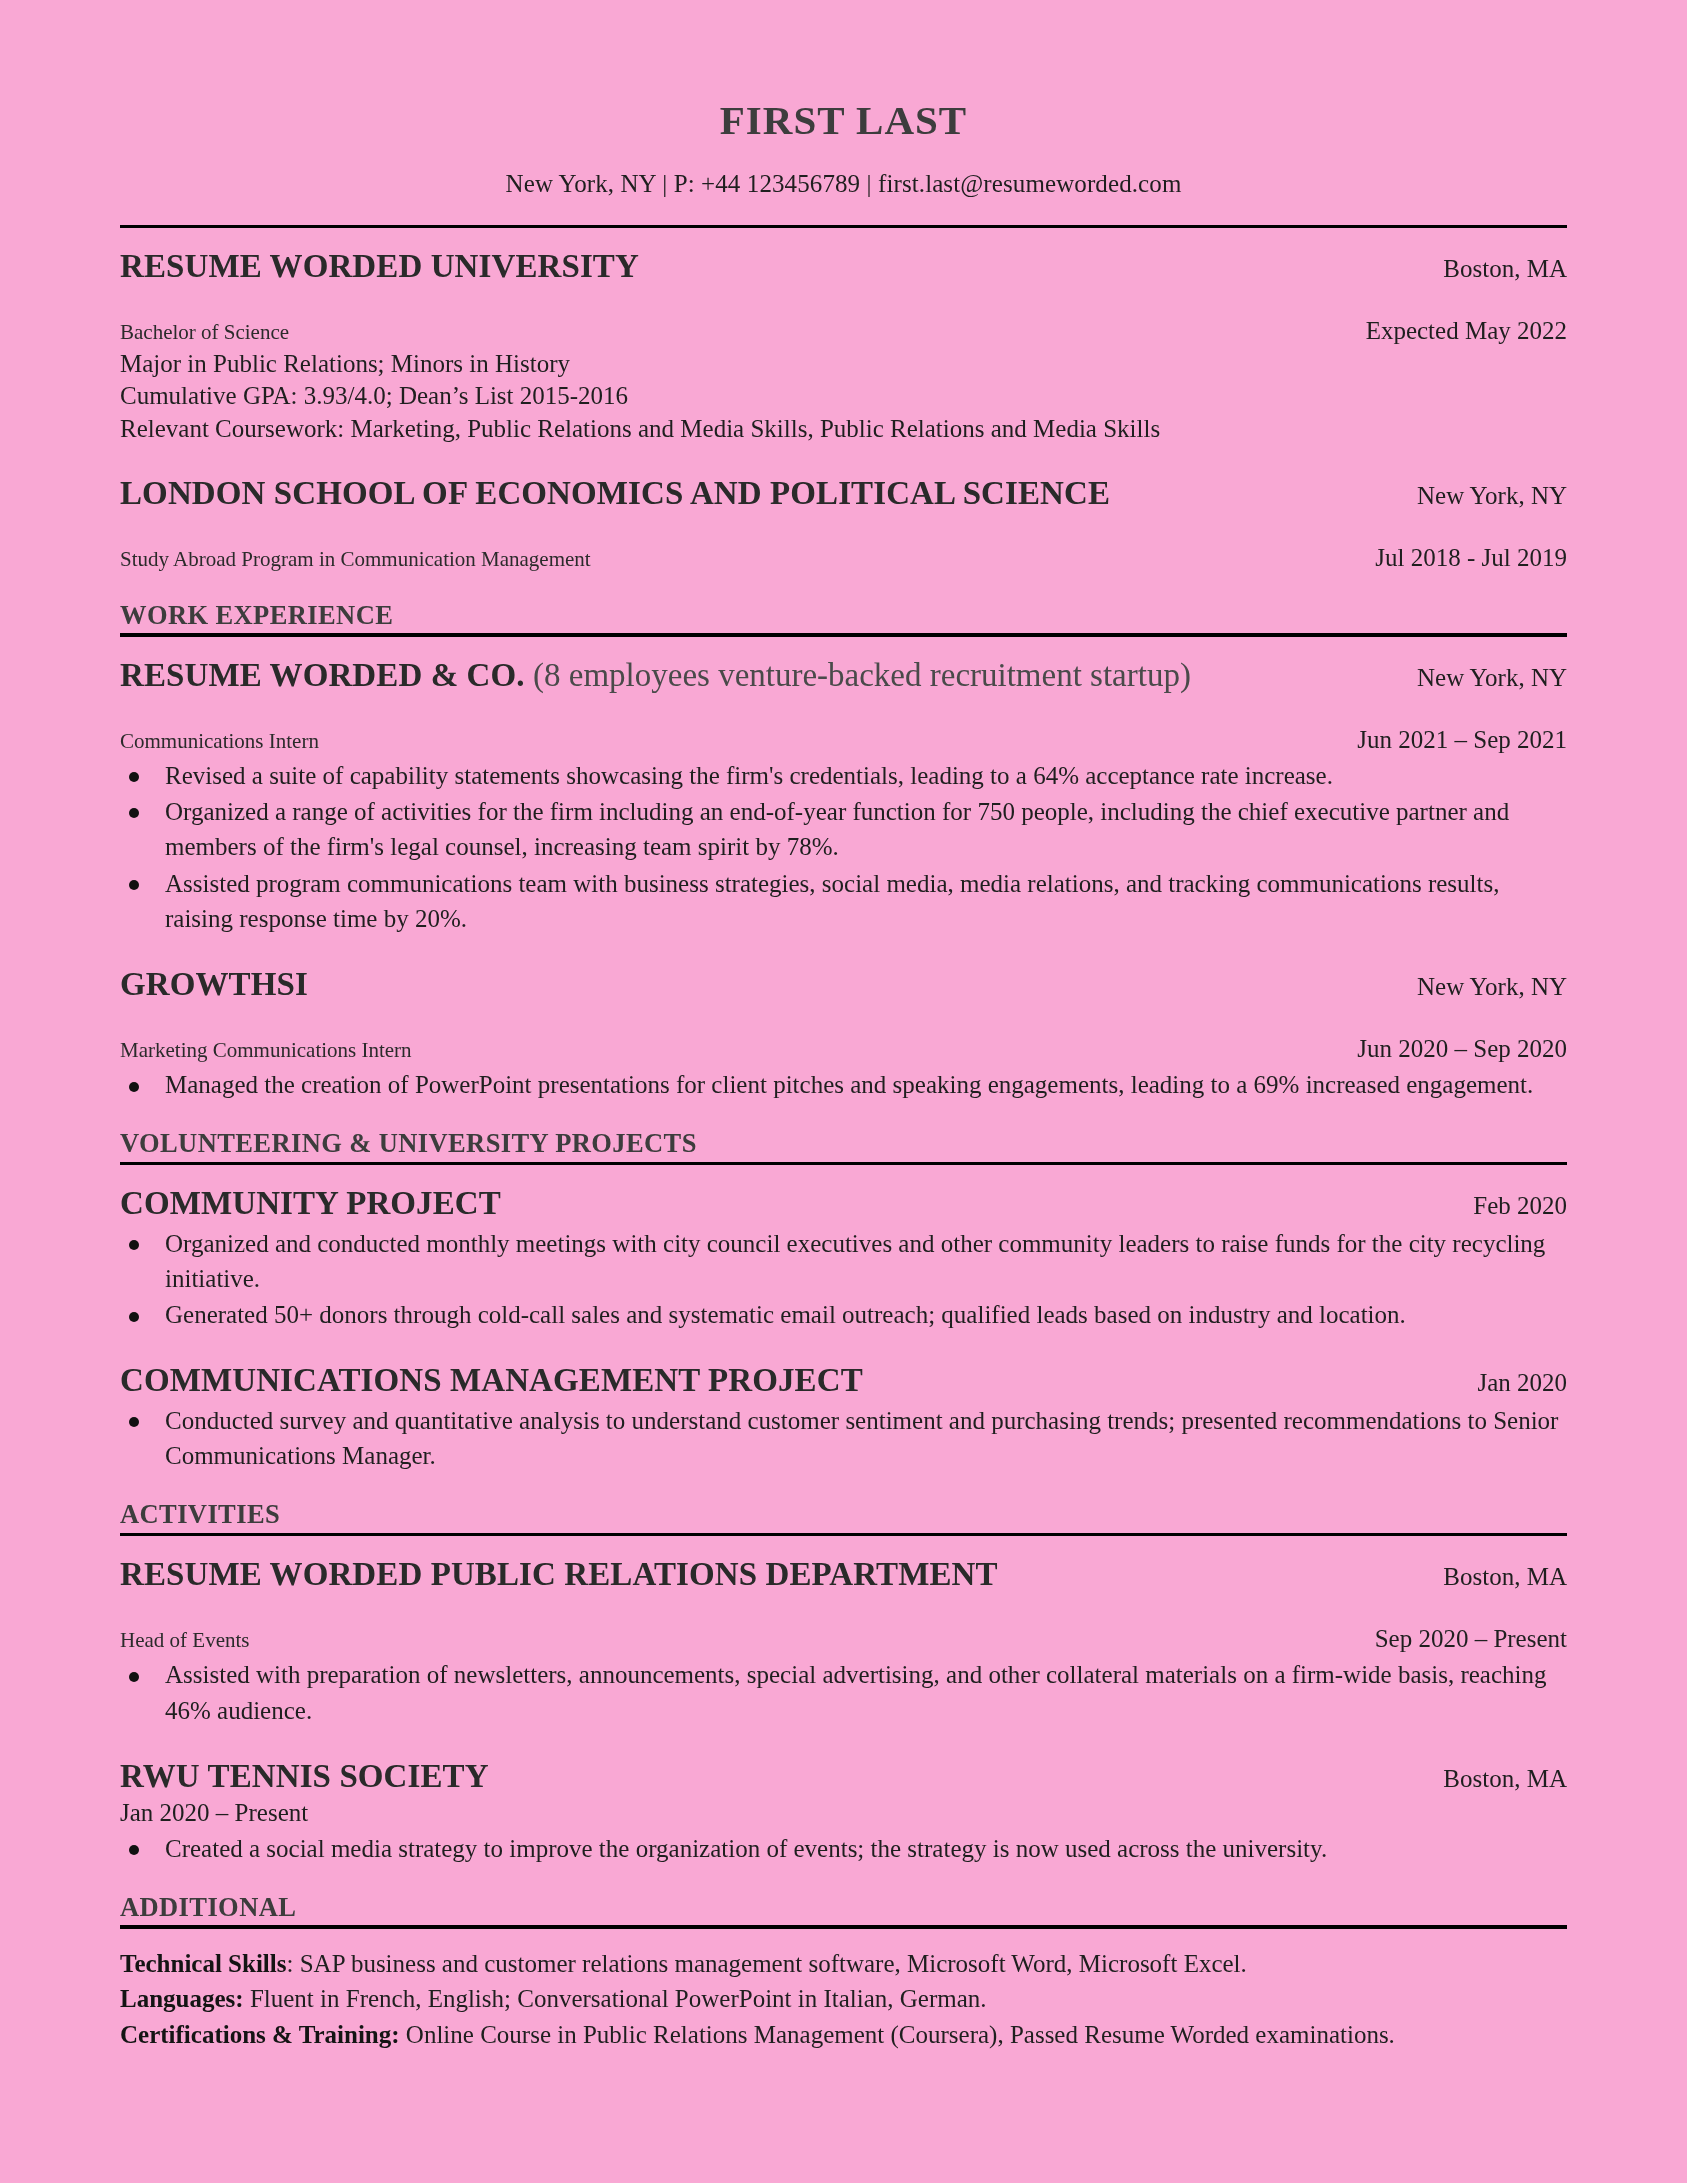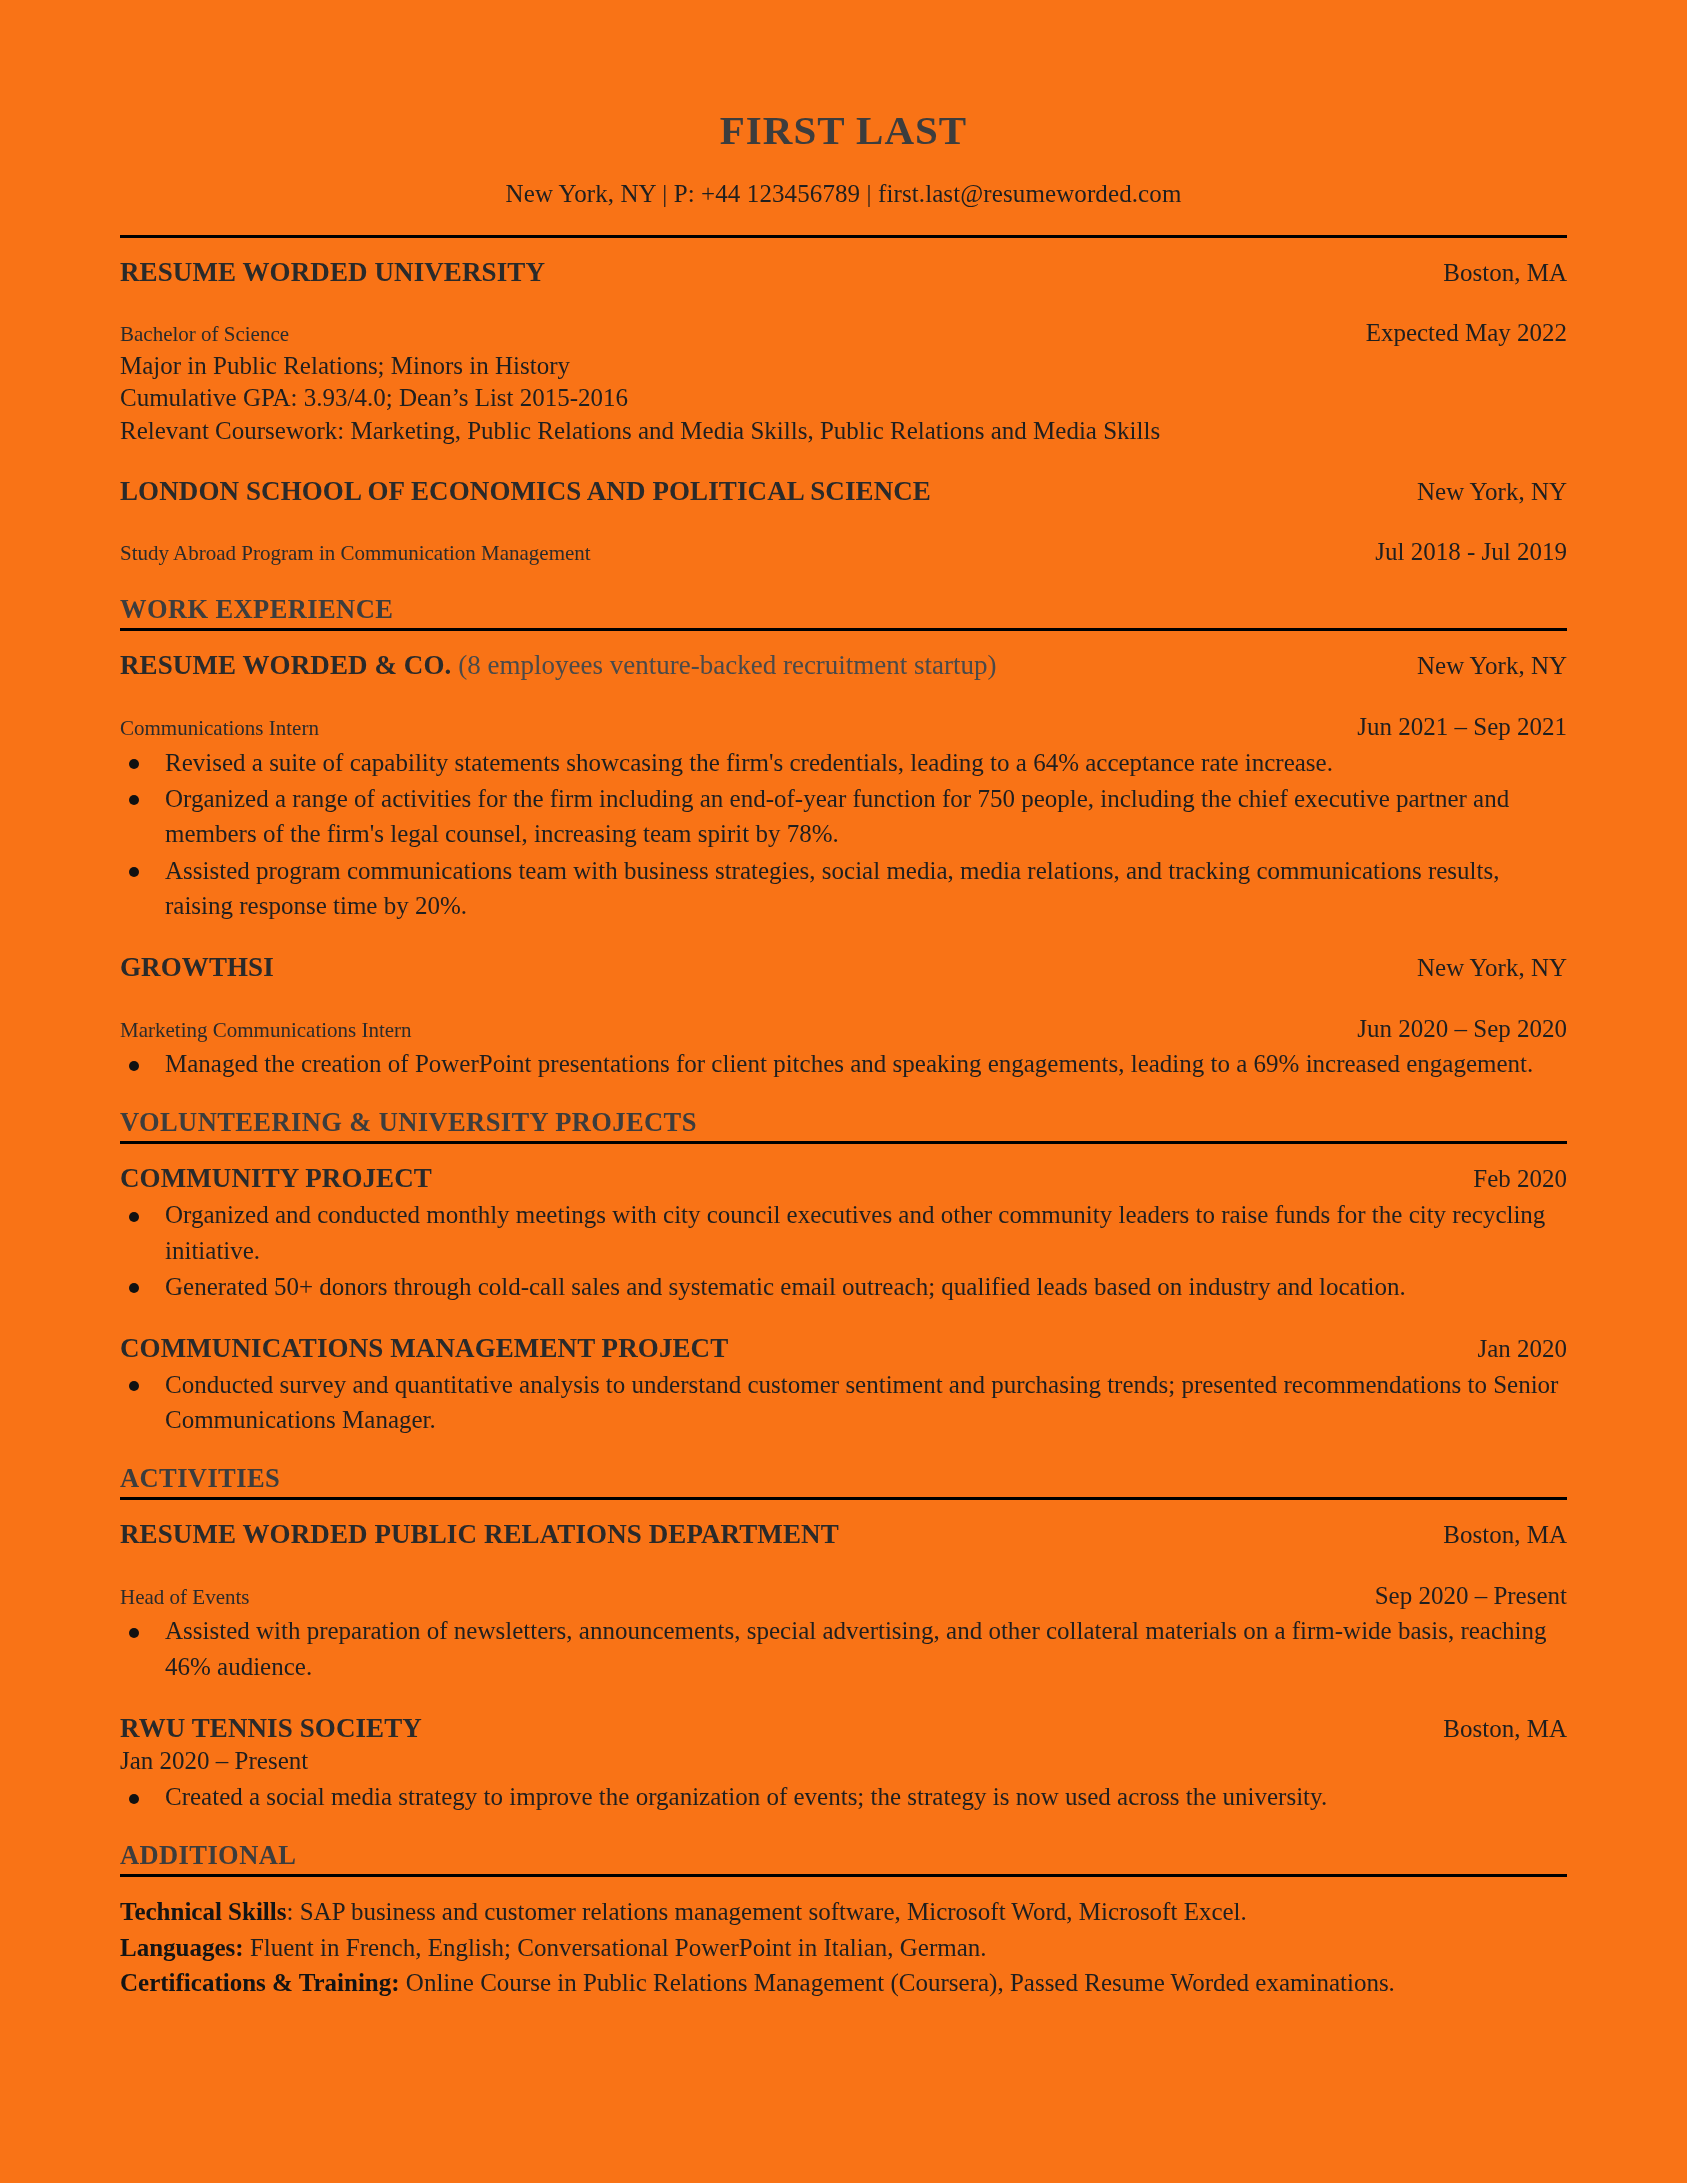--- a/index.html
+++ b/index.html
@@ -13,22 +13,22 @@
     font-family: "Liberation Serif", "DejaVu Serif", serif;
     color: #1a1a1a;
     -webkit-font-smoothing: antialiased;
   }
 
   .page {
     position: relative;
     width: 1687px;
     height: 2183px;
     box-sizing: border-box;
-    padding: 10px 120px;
-    background: #f97316;
+    padding: 0 120px;
+    background: #f9a8d4;
   }
 
   
   .header {
     text-align: center;
     padding-top: 99px;
   }
   .name {
     font-size: 41px;
     font-weight: bold;
@@ -80,21 +80,21 @@
     min-width: 0;
     padding-right: 26.5px;
   }
   .row-right {
     flex: 0 0 auto;
     text-align: right;
     white-space: nowrap;
   }
 
   .org {
-    font-size: 27px;
+    font-size: 33px;
     font-weight: bold;
     color: #2a2a2a;
     letter-spacing: 0.1px;
     line-height: 1.28;
   }
   .org-note {
     font-weight: normal;
     color: #4a4a4a;
     letter-spacing: 0;
   }

